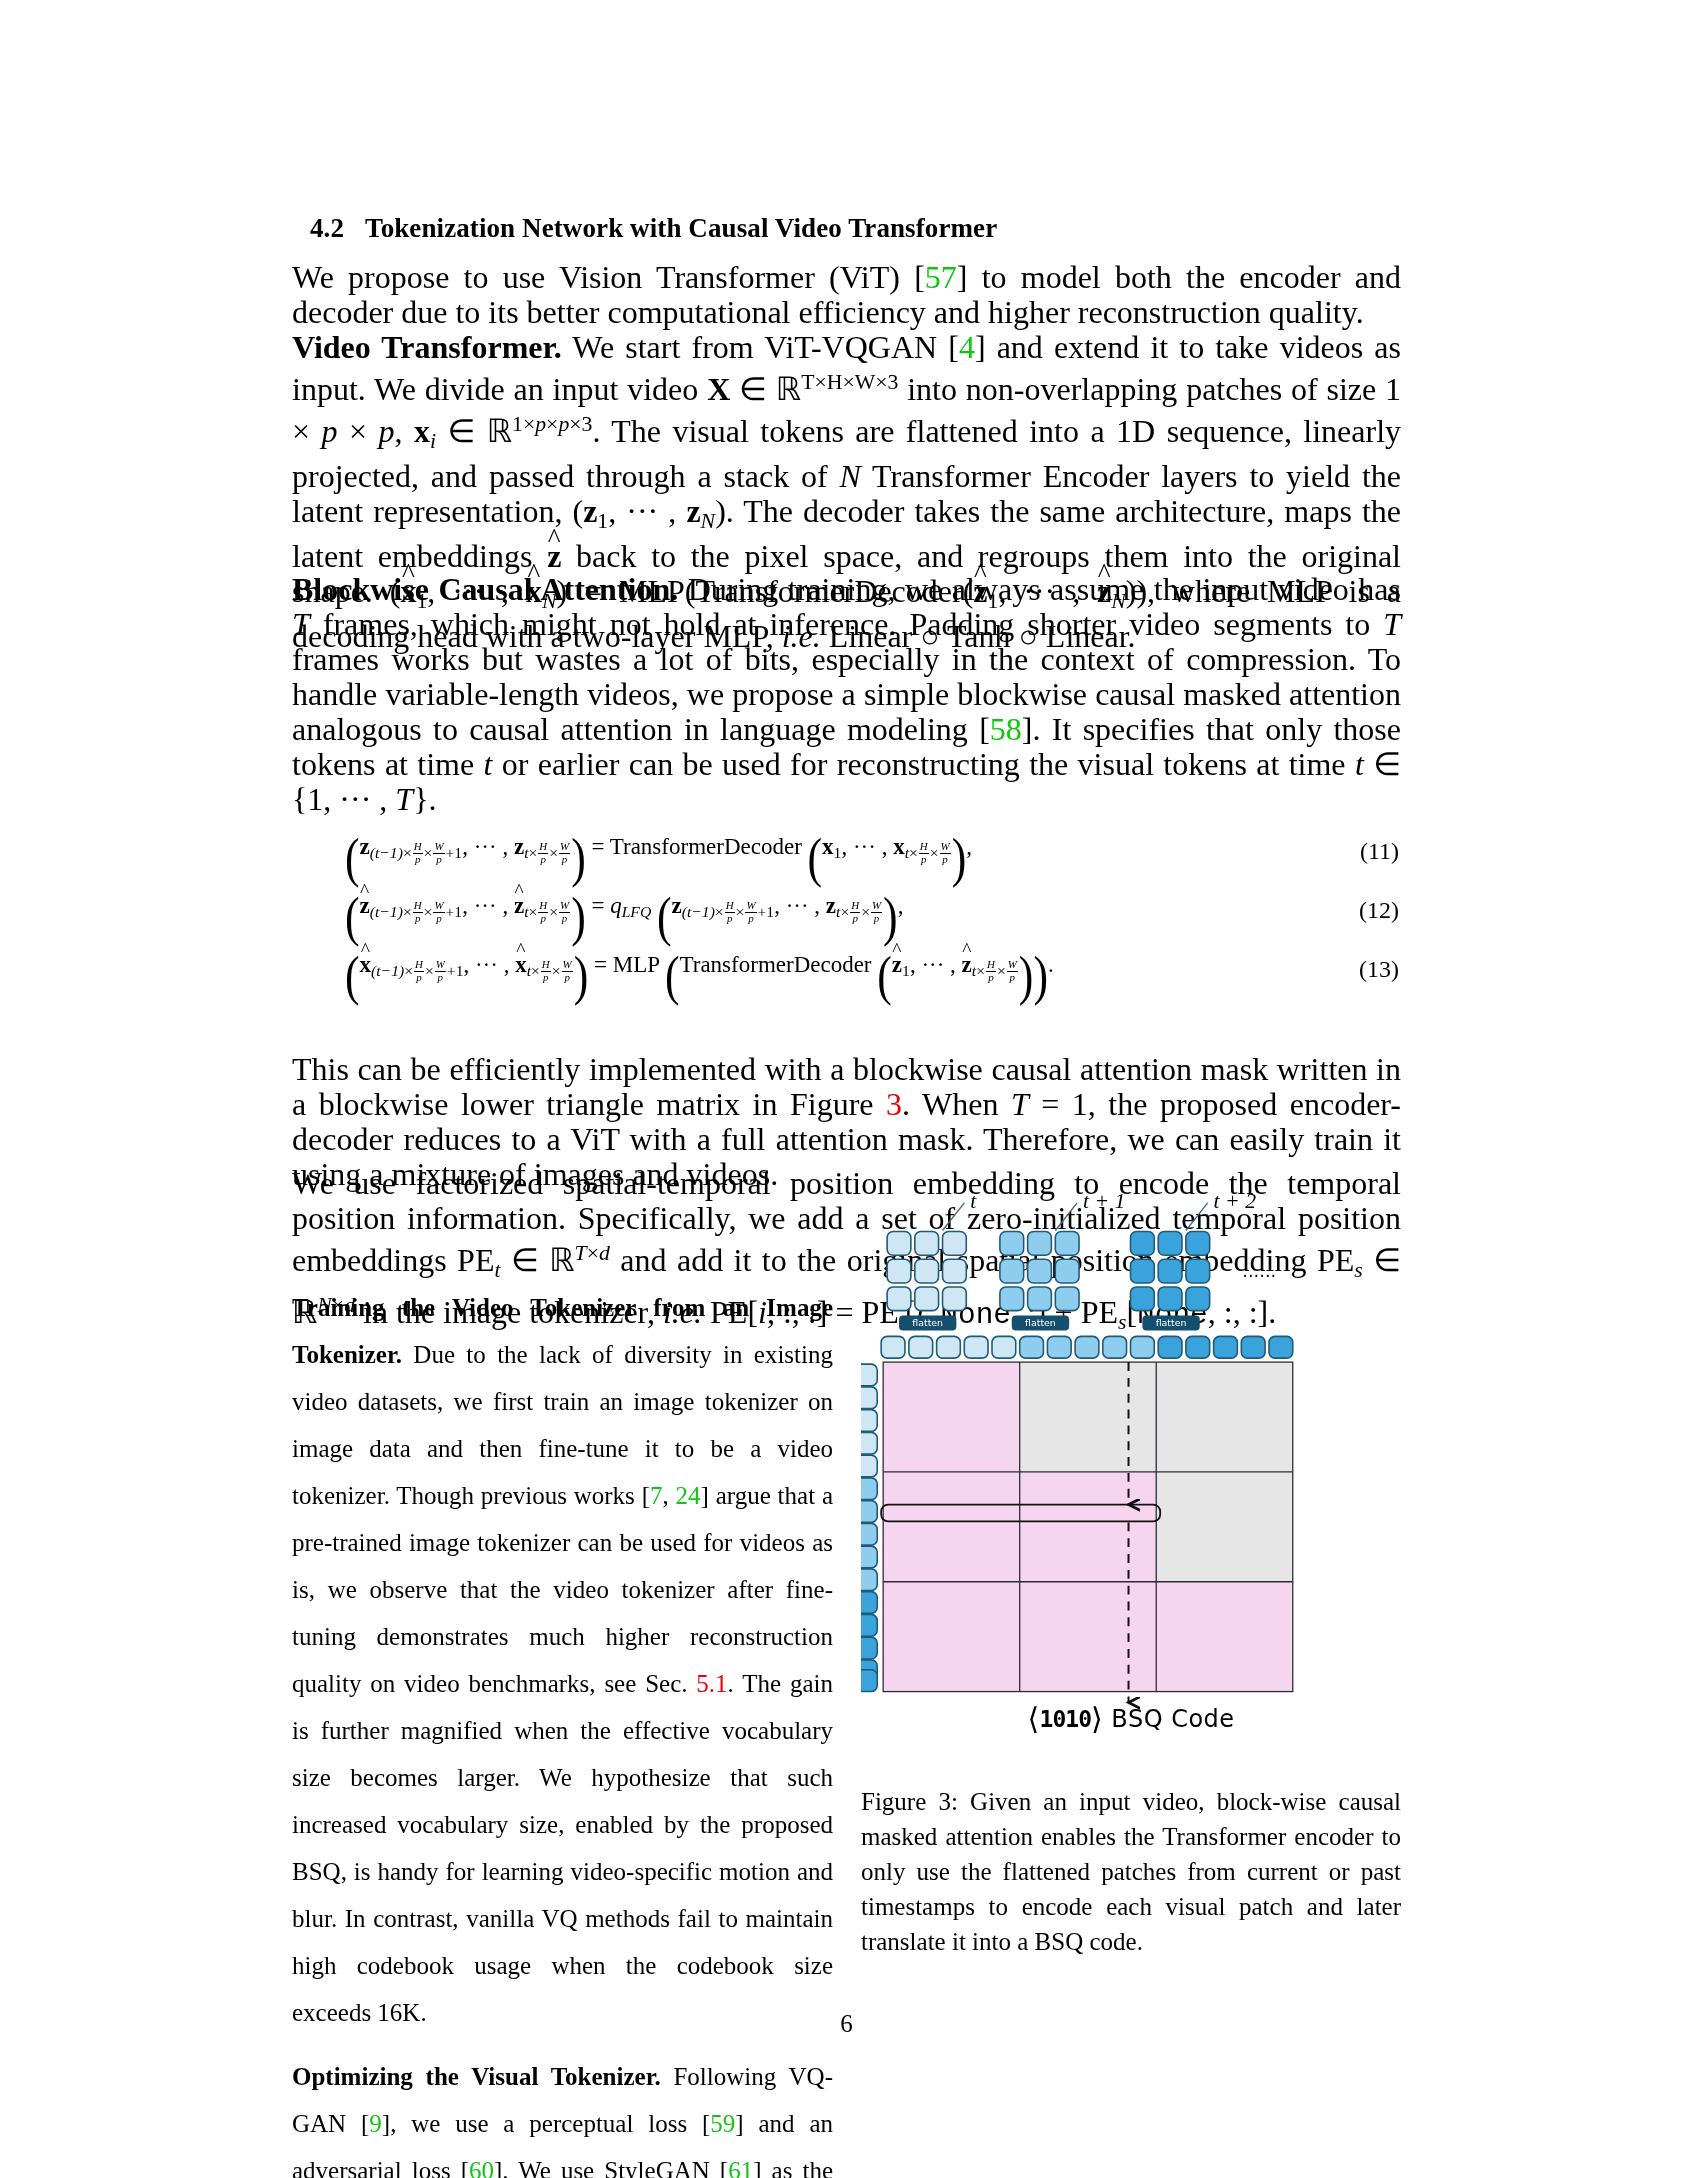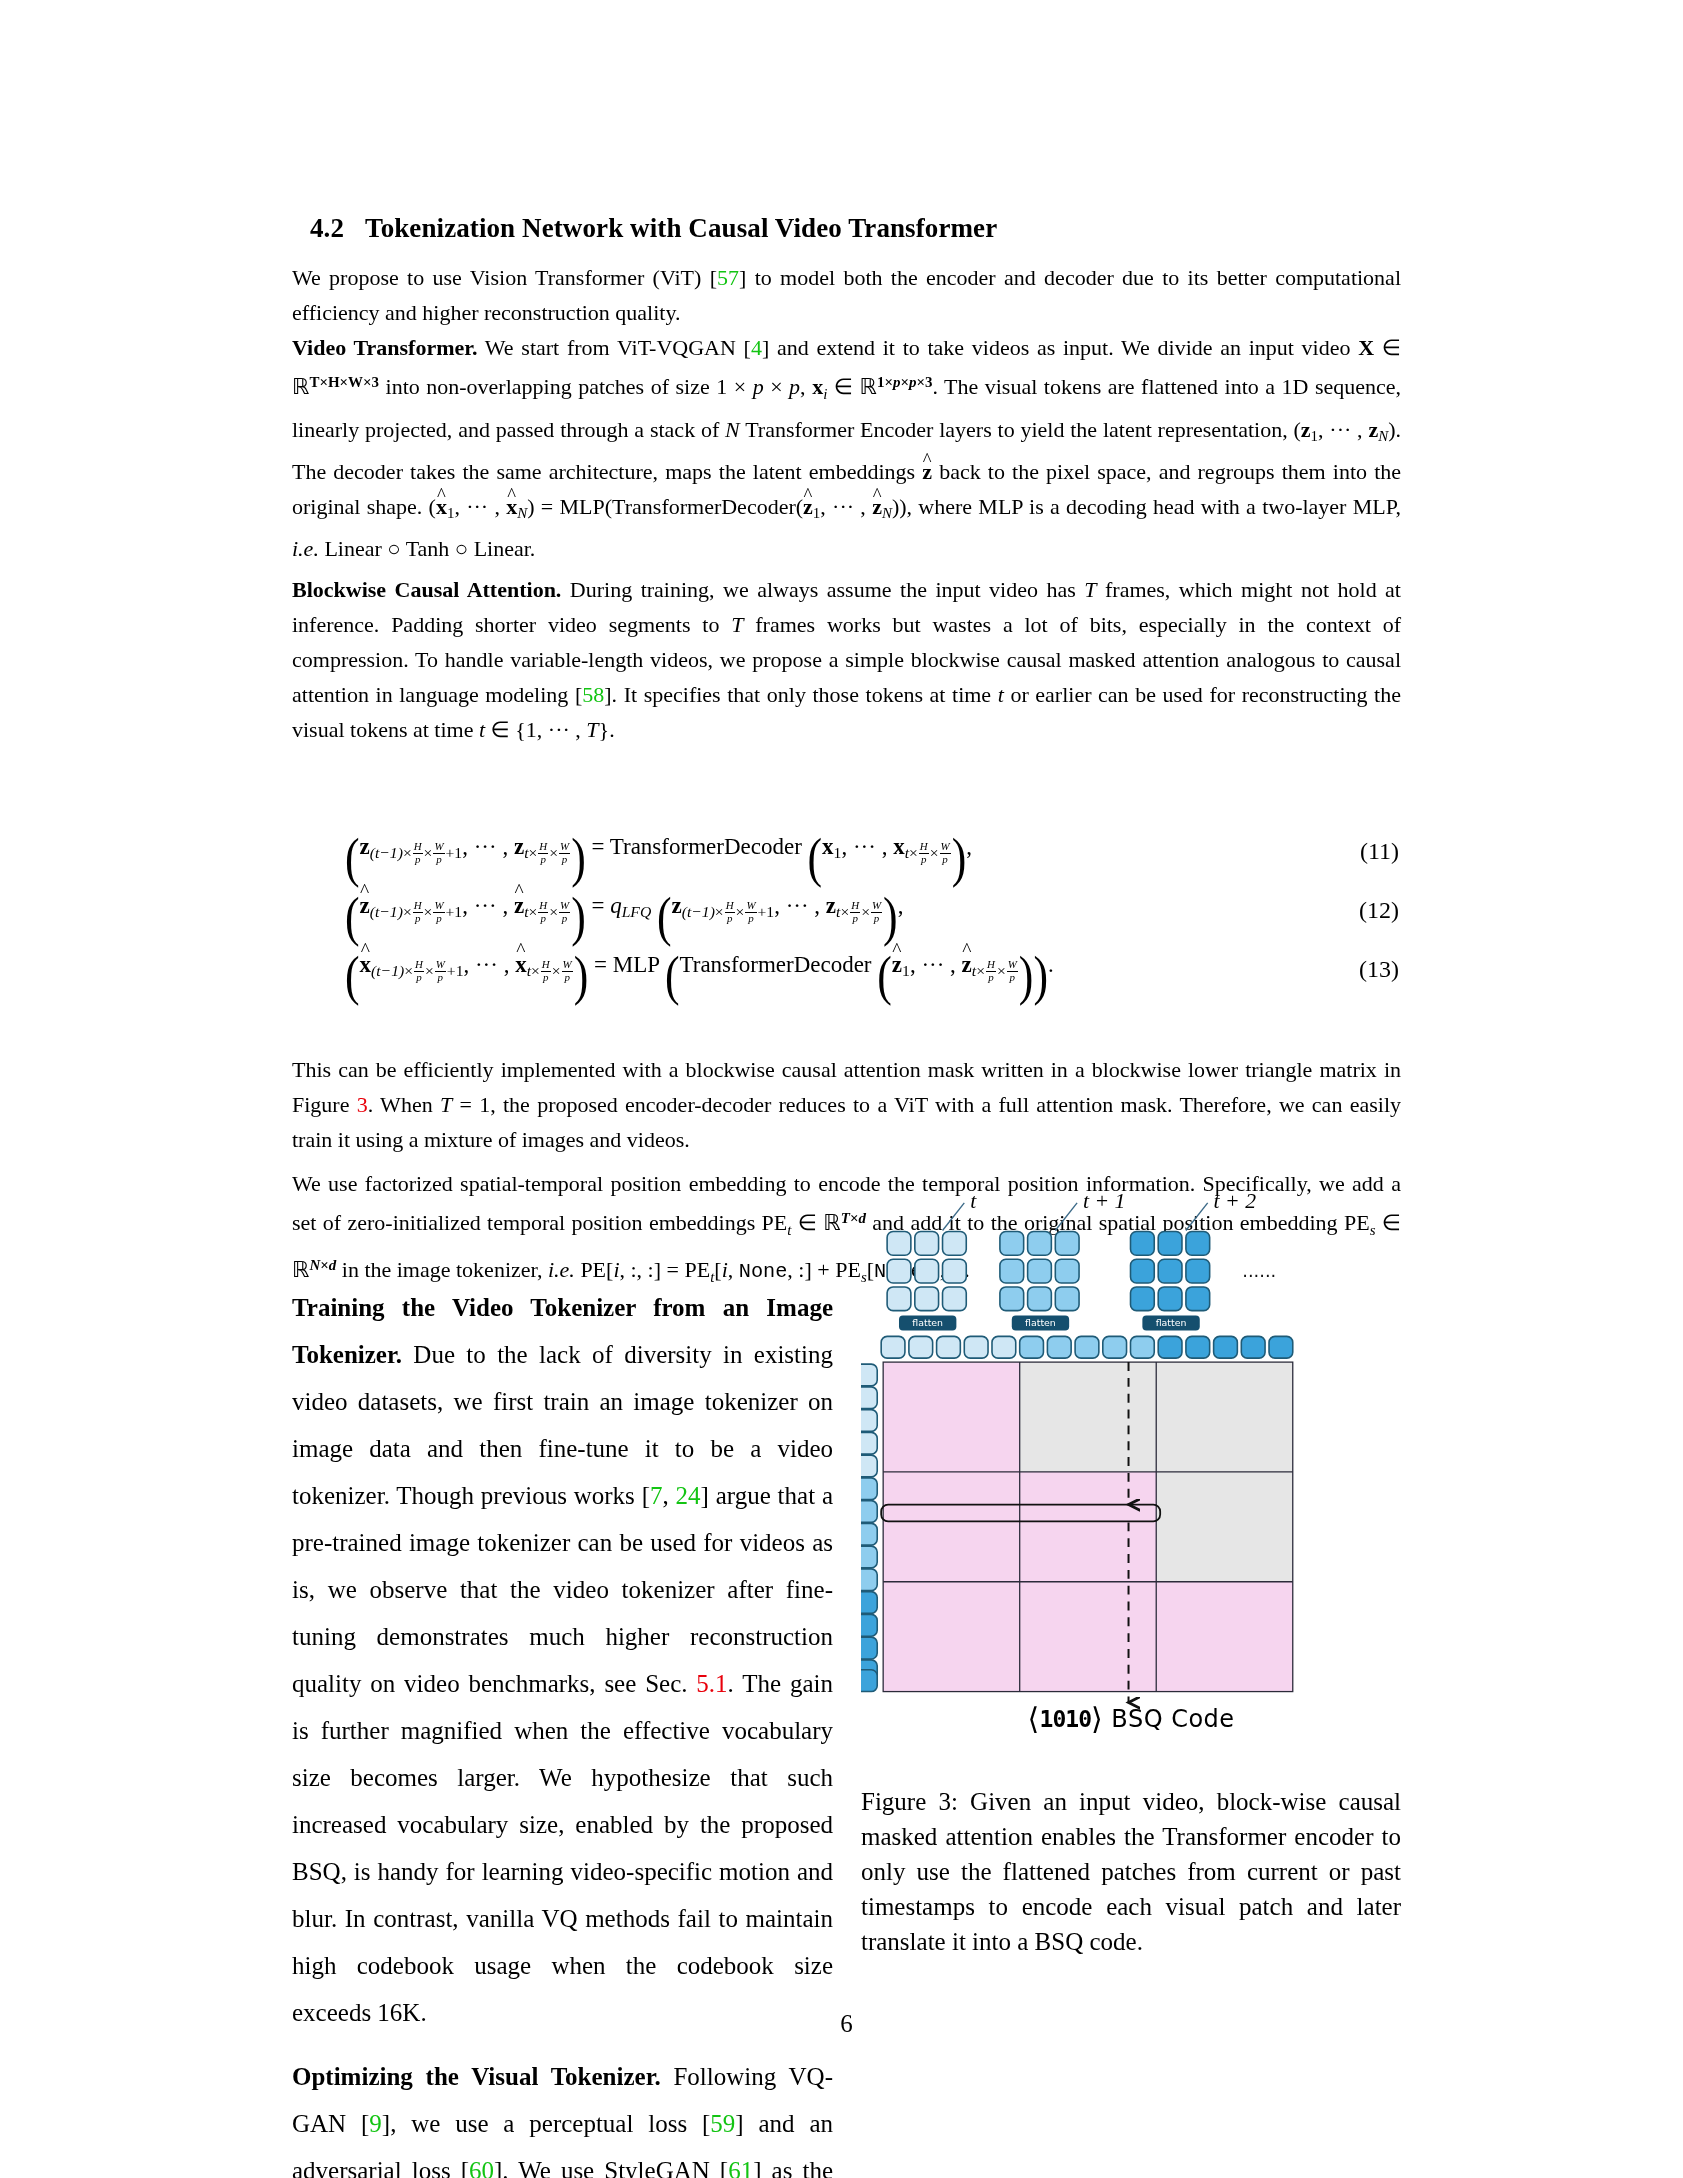--- a/index.html
+++ b/index.html
@@ -13,35 +13,35 @@
   }
   .page { position:absolute; left:292px; top:0; width:1109px; height:2178px; }
 
   h2.section-title {
     font-size:27px; font-weight:bold; margin:18px; padding:0;
     position:absolute; top:195px; left:0; letter-spacing:0.1px;
   }
   h2.section-title .num { display:inline-block; width:55px; }
 
   p.body-text {
-    font-size:22px; line-height:35px; margin:0; text-align:justify;
+    font-size:32px; line-height:35px; margin:0; text-align:justify;
     text-justify:inter-word; hyphens:none;
   }
   .lead { font-weight:bold; }
   .cite { color:#13c413; }
   .citeRed { color:#e8000b; }
   i, .it { font-style:italic; }
 
   
   .m { font-family:"Liberation Serif", serif; font-style:italic; }
   .mr { font-family:"Liberation Serif", serif; font-style:normal; }
   .bm { font-weight:bold; font-style:normal; font-family:"Liberation Serif", serif; }
   .bb { font-family:"DejaVu Sans", sans-serif; font-style:normal; }
   sub.s { font-size:0.68em; font-style:italic; vertical-align:-0.28em; }
-  sup.s { font-size:0.68em; font-style:italic; vertical-align:0.5em;font-weight:bold; }
+  sup.s { font-size:0.68em; font-style:italic; vertical-align:0.5em; }
   .hat { position:relative; display:inline-block; }
   .hat::before{ content:"^"; position:absolute; left:50%; transform:translateX(-50%); top:-0.66em; font-size:0.85em; font-weight:normal; }
 
   .frac { display:inline-block; vertical-align:-0.42em; text-align:center; font-size:0.70em; line-height:1.02; margin:0 1px; }
   .frac .n { display:block; border-bottom:1px solid #000; padding:0 1px; font-style:italic;}
   .frac .d { display:block; padding:0 1px; font-style:italic;}
 
   .bigparen { display:inline-block; font-size:1.9em; font-weight:300; vertical-align:-0.42em; font-family:"Liberation Serif", serif; transform:scaleY(1.25); }
 
   

